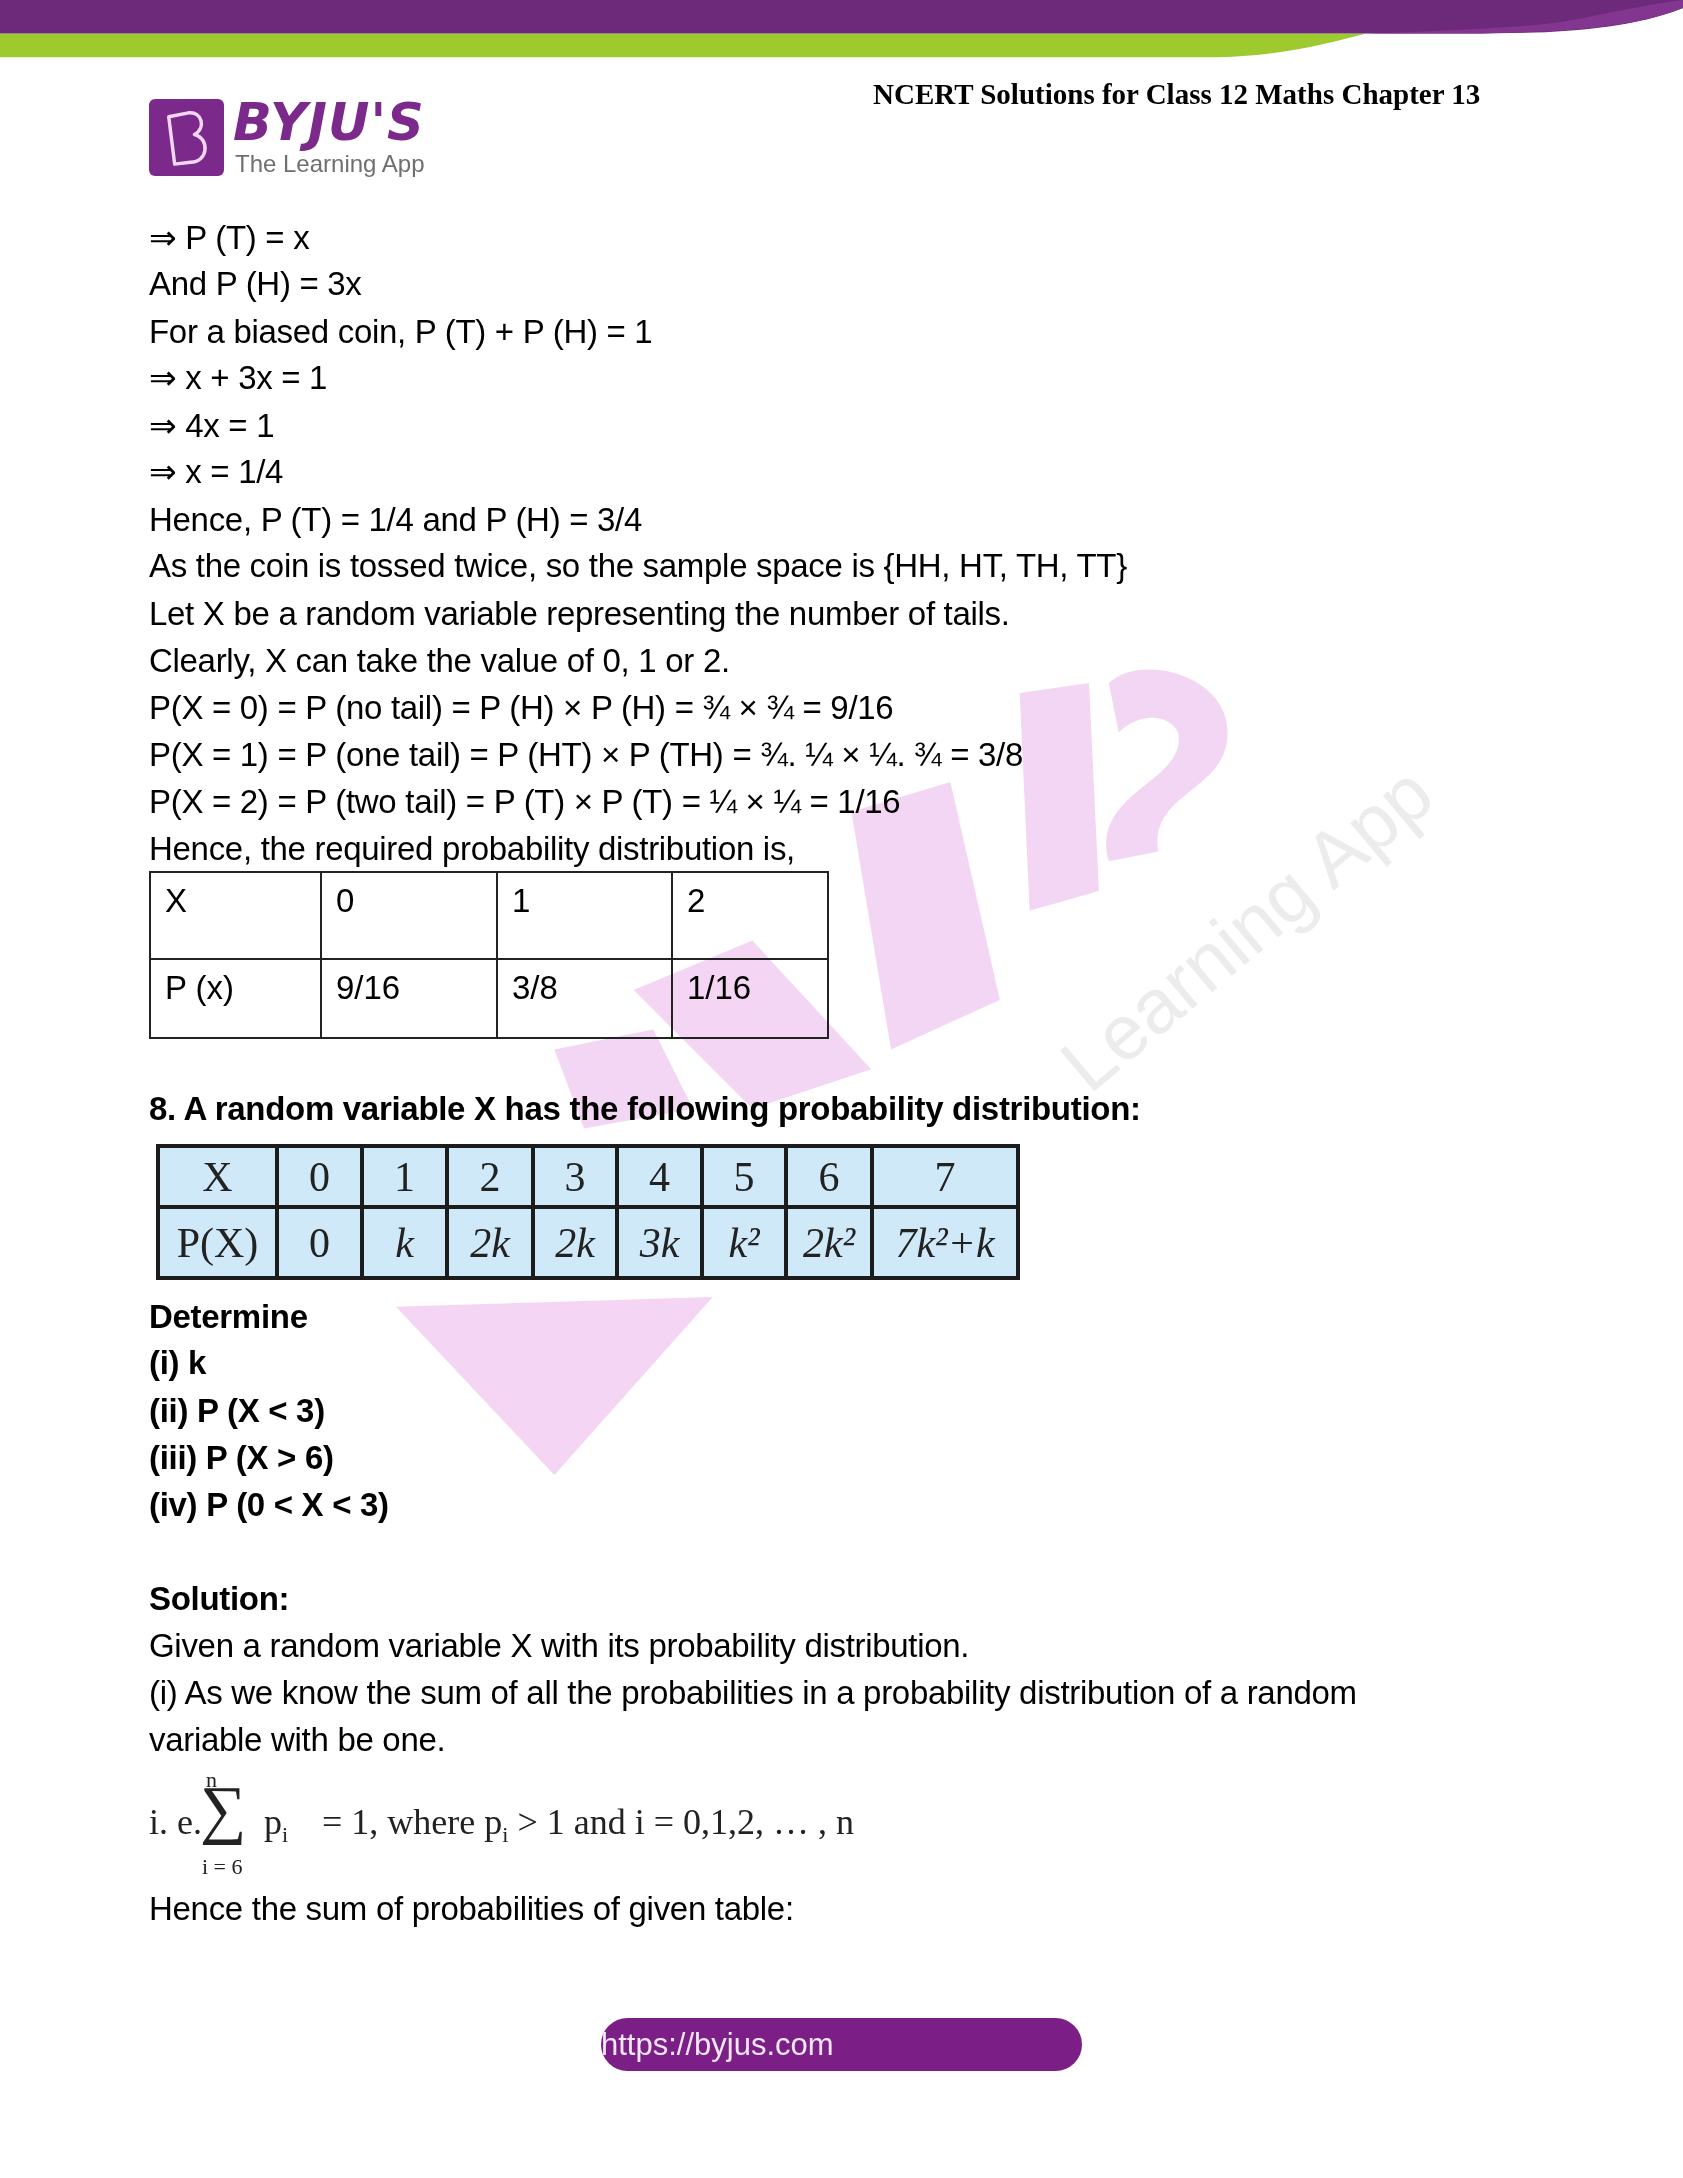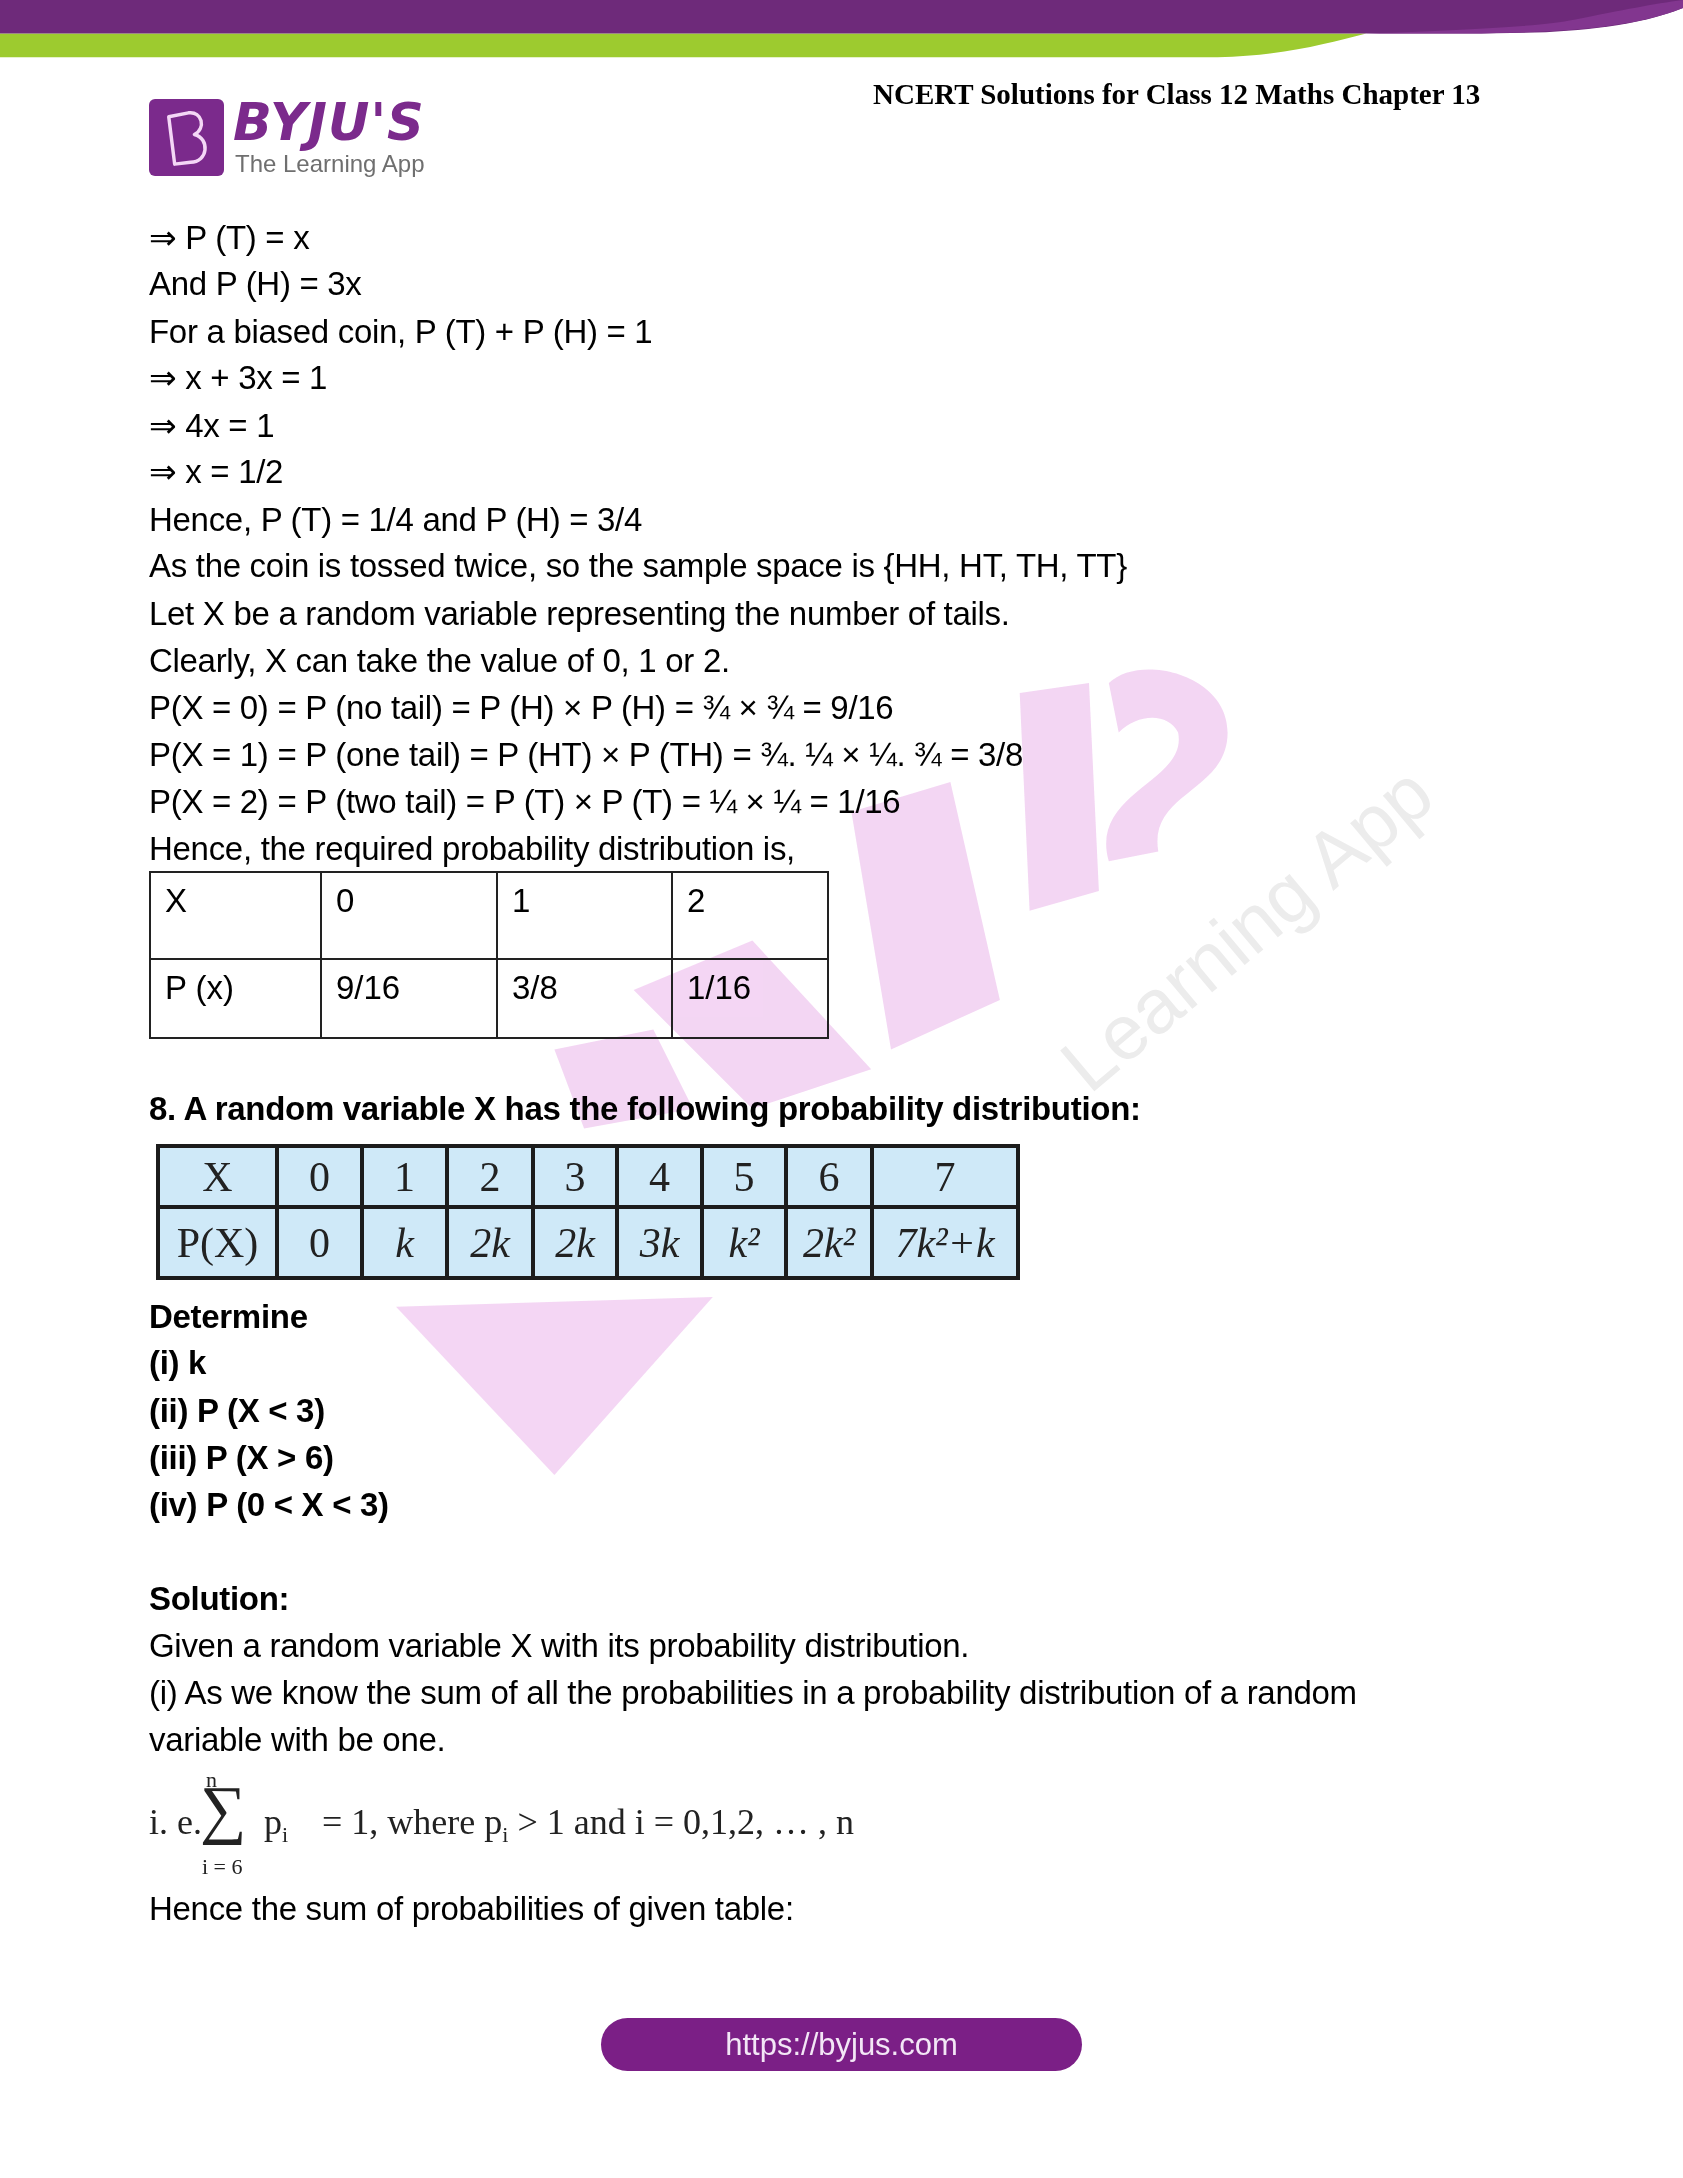--- a/index.html
+++ b/index.html
@@ -25,21 +25,21 @@
                 font-size: 33px; line-height: 40px; }
   table.t2 { position: absolute; left: 156px; top: 1144px; border-collapse: collapse; background: #cfe9f8; }
   table.t2 td { border: 4px solid #1c1c1c; text-align: center; font-family: "Liberation Serif", serif;
                 font-size: 42px; height: 61px; padding: 0; box-sizing: border-box; color: #222; }
   table.t2 tr.r2 td { height: 71px; }
   table.t2 td i { font-style: italic; }
   .formula { position: absolute; left: 149px; top: 1767px; height: 119px; width: 891px;
              font-family: "Liberation Serif", serif; font-size: 36px; color: #222; }
   .formula span { position: absolute; white-space: nowrap; }
   .footer-pill { position: absolute; left: 601px; top: 2018px; width: 481px; height: 53px; background: #7b1f86;
-                 border-radius: 27px; display: flex; align-items: center; justify-content: center;
+                 border-radius: 27px; display: flex; align-items: center; 
                  font-family: "Liberation Sans", sans-serif; font-size: 31px; color: #f3e6f6; }
 </style>
 </head>
 <body>
 
 <svg class="banner" viewBox="0 0 1700 70" preserveAspectRatio="none">
   <path d="M0,34 L1380,34 C1340,44 1300,56 1230,58 L0,58 Z" fill="#9dcb2f"></path>
   <path d="M0,0 L1700,0 L1700,8 C1640,32 1560,34 1480,34 L0,34 Z" fill="#6e2a7a"></path>
   <path d="M1380,34 C1500,30 1560,26 1590,20 C1640,10 1670,4 1700,0 L1700,8 C1650,28 1580,33 1480,34 Z" fill="#82368f"></path>
 </svg>
@@ -69,21 +69,21 @@
 
 <div class="header-title">
   <div>NCERT Solutions for Class 12 Maths Chapter 13</div>
 </div>
 
 <div class="line" style="top:218px">⇒ P (T) = x</div>
 <div class="line" style="top:264px">And P (H) = 3x</div>
 <div class="line" style="top:312px">For a biased coin, P (T) + P (H) = 1</div>
 <div class="line" style="top:358px">⇒ x + 3x = 1</div>
 <div class="line" style="top:406px">⇒ 4x = 1</div>
-<div class="line" style="top:452px">⇒ x = 1/2</div>
+<div class="line" style="top:452px">⇒ x = 1/4</div>
 <div class="line" style="top:500px">Hence, P (T) = 1/4 and P (H) = 3/4</div>
 <div class="line" style="top:546px">As the coin is tossed twice, so the sample space is {HH, HT, TH, TT}</div>
 <div class="line" style="top:594px">Let X be a random variable representing the number of tails.</div>
 <div class="line" style="top:641px">Clearly, X can take the value of 0, 1 or 2.</div>
 <div class="line" style="top:688px">P(X = 0) = P (no tail) = P (H) × P (H) = ¾ × ¾ = 9/16</div>
 <div class="line" style="top:735px">P(X = 1) = P (one tail) = P (HT) × P (TH) = ¾. ¼ × ¼. ¾ = 3/8</div>
 <div class="line" style="top:782px">P(X = 2) = P (two tail) = P (T) × P (T) = ¼ × ¼ = 1/16</div>
 <div class="line" style="top:829px">Hence, the required probability distribution is,</div>
 
 <table class="t1">

